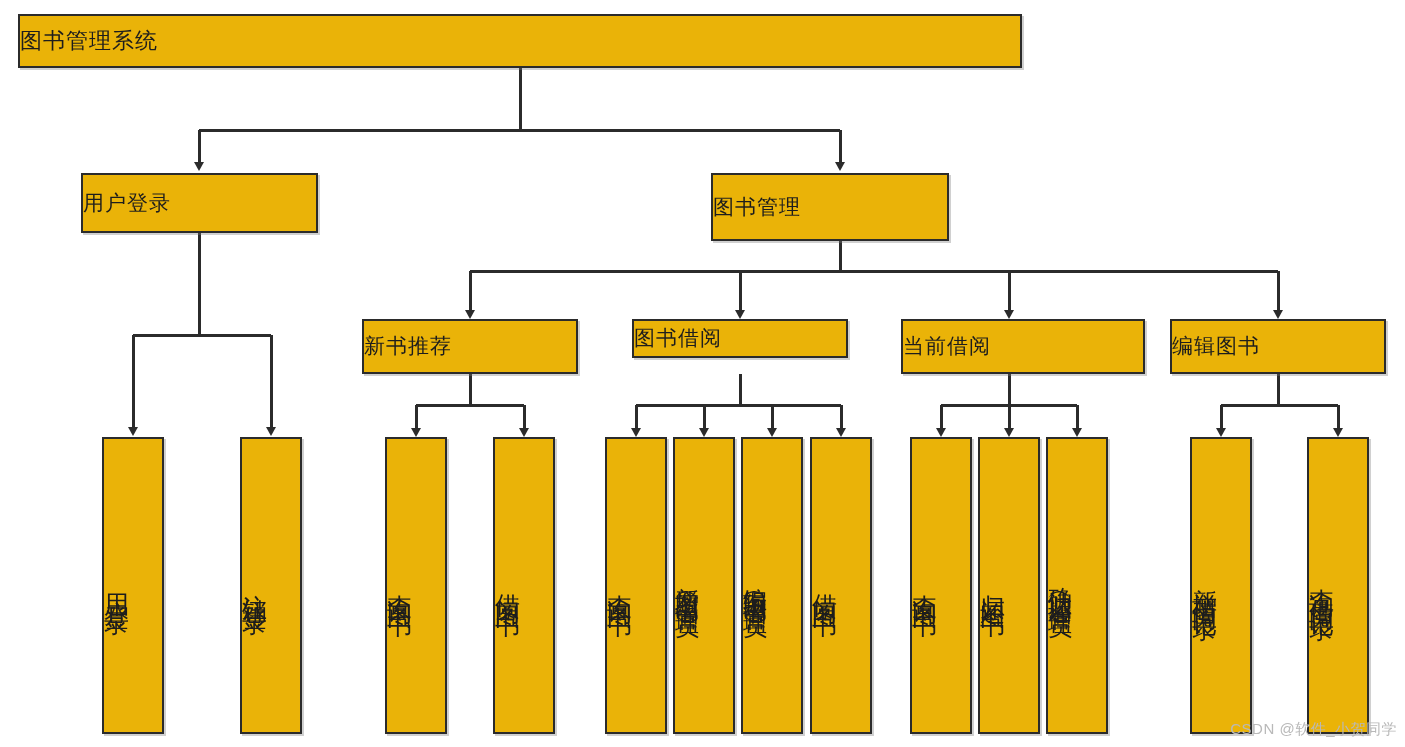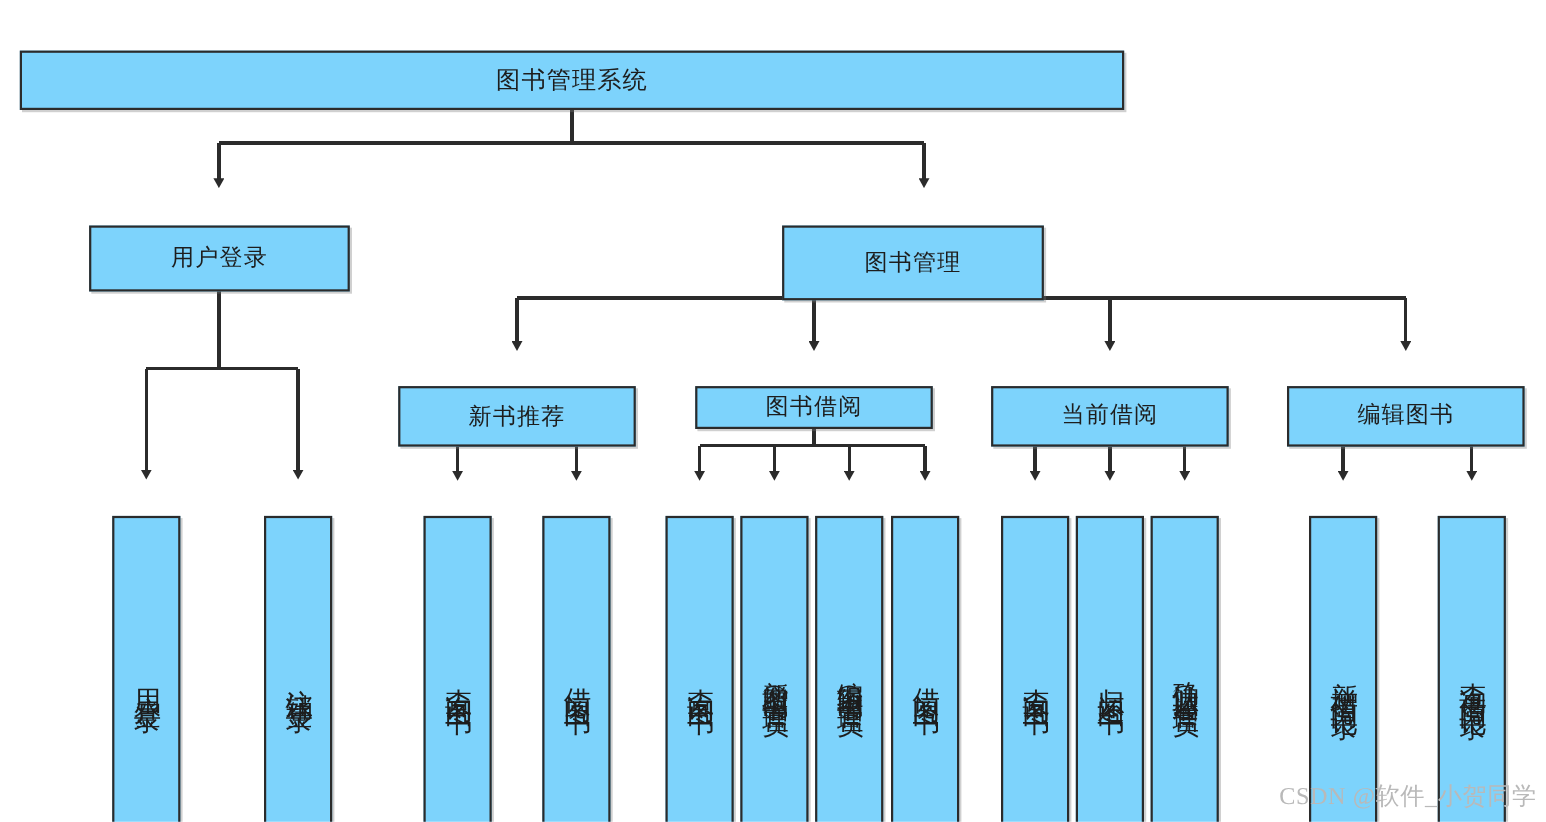--- a/index.html
+++ b/index.html
@@ -22,28 +22,27 @@
   svg.connectors {
     position: absolute;
     left: 0;
     top: 0;
     width: 1405px;
     height: 747px;
   }
   .node {
     position: absolute;
     box-sizing: border-box;
-    background: #7dd3fc;
+    background: #eab308;
     border: 2px solid #2b2b2b;
     box-shadow: 2px 2px 0 rgba(120,120,120,0.35);
     display: flex;
     align-items: center;
-    justify-content: center;
+    justify-content: flex-start;
     color: #1d1d1d;
-    margin-top: 32px;
   }
   .node .label {
     display: block;
     text-align: center;
     line-height: 1.18;
     white-space: nowrap;
   }
   .node-h .label {
     font-size: 21px;
     letter-spacing: 1px;
@@ -63,26 +62,25 @@
     line-height: 1;
   }
   .node-v.dense .label {
     letter-spacing: 4px;
     font-size: 24px;
   }
   .watermark {
     position: absolute;
     right: 8px;
     bottom: 8px;
-    font-size: 22px;
+    font-size: 15px;
     color: #b9b9b9;
     letter-spacing: 0.5px;
     white-space: nowrap;
     pointer-events: none;
-    font-family: Liberation Serif, serif;
   }
 </style>
 </head>
 <body>
 
 <div id="diagram-root">
 
   <svg class="connectors" viewBox="0 0 1405 747">
     <defs>
       <marker id="arrowhead" markerWidth="9" markerHeight="10" refX="1" refY="5" orient="auto" markerUnits="userSpaceOnUse">
@@ -143,21 +141,21 @@
   <div class="node node-h" style="left:711px; top:173px; width:238px; height:68px;">
     <span class="label">图书管理</span>
   </div>
 
   <div class="node node-h" style="left:362px; top:319px; width:216px; height:55px;font-family:Liberation Serif, serif;">
     <span class="label">新书推荐</span>
   </div>
   <div class="node node-h" style="left:632px; top:319px; width:216px; height:39px;">
     <span class="label">图书借阅</span>
   </div>
-  <div class="node node-h" style="left:901px; top:319px; width:216px; height:55px;">
+  <div class="node node-h" style="left:901px; top:319px; width:244px; height:55px;">
     <span class="label">当前借阅</span>
   </div>
   <div class="node node-h" style="left:1170px; top:319px; width:216px; height:55px;">
     <span class="label">编辑图书</span>
   </div>
 
   <div class="node node-v" style="left:102px; top:437px; width:62px; height:297px;">
     <span class="label">用户登录</span>
   </div>
   <div class="node node-v" style="left:240px; top:437px; width:62px; height:297px;">

